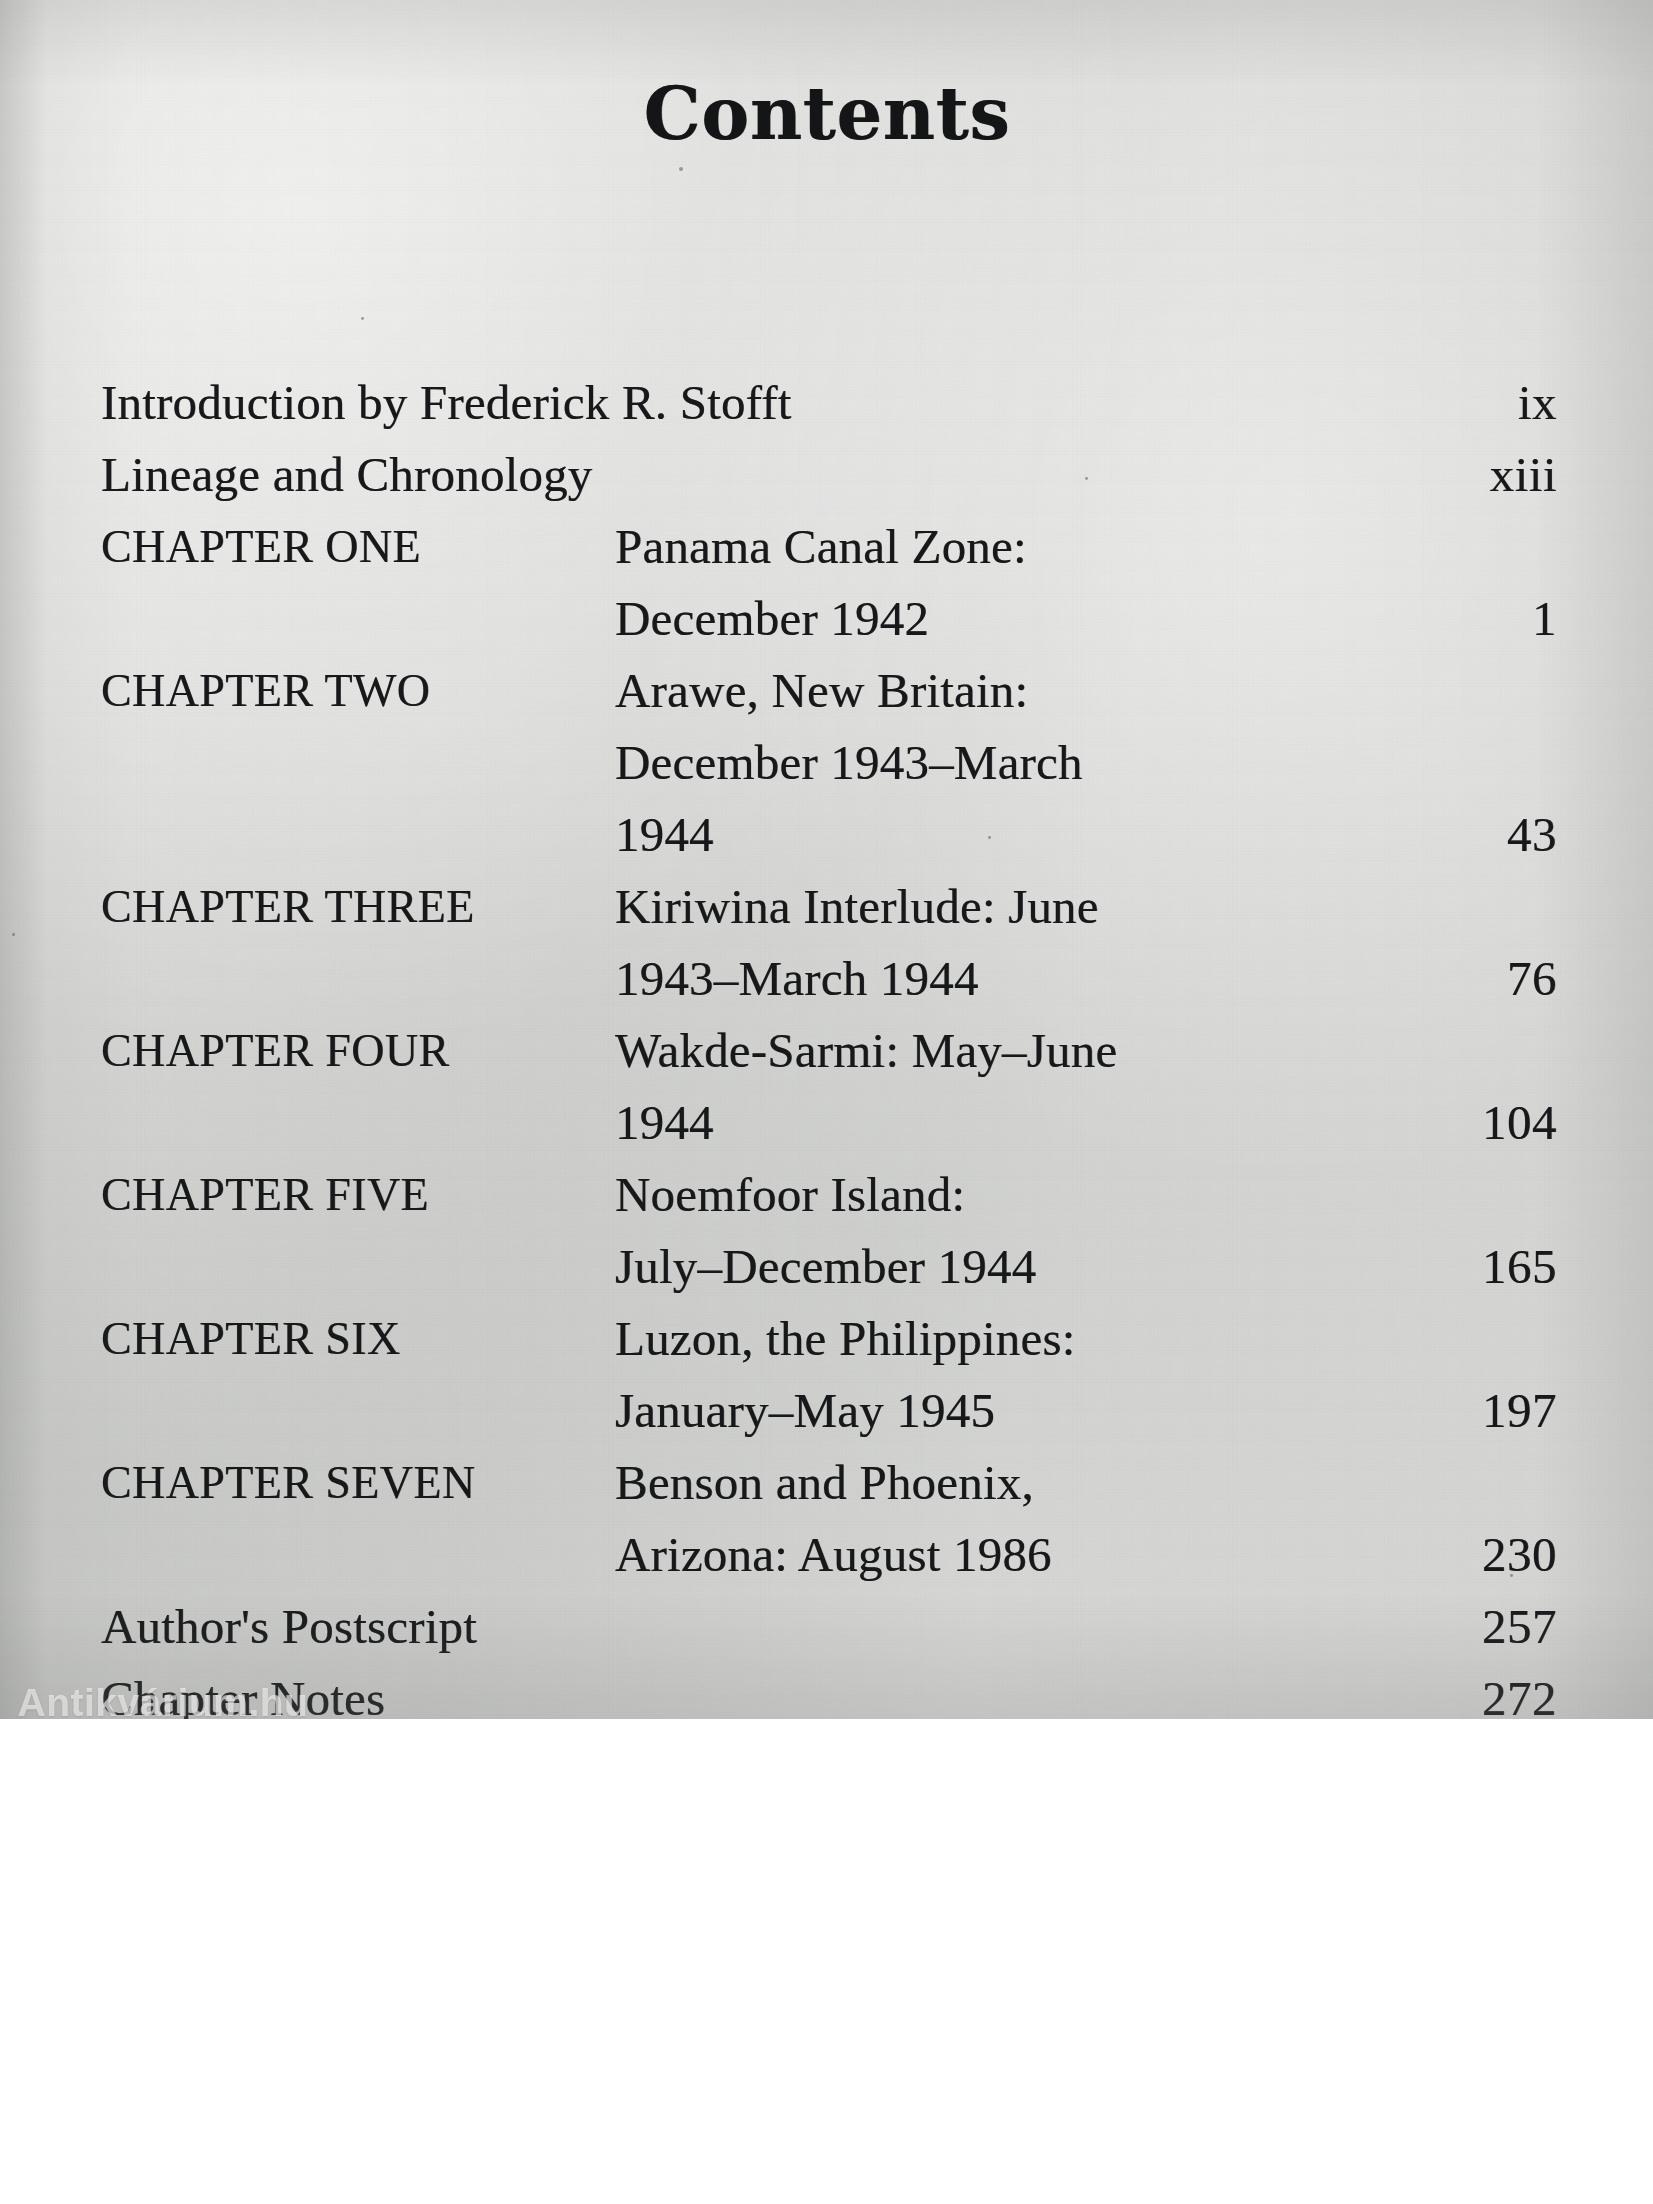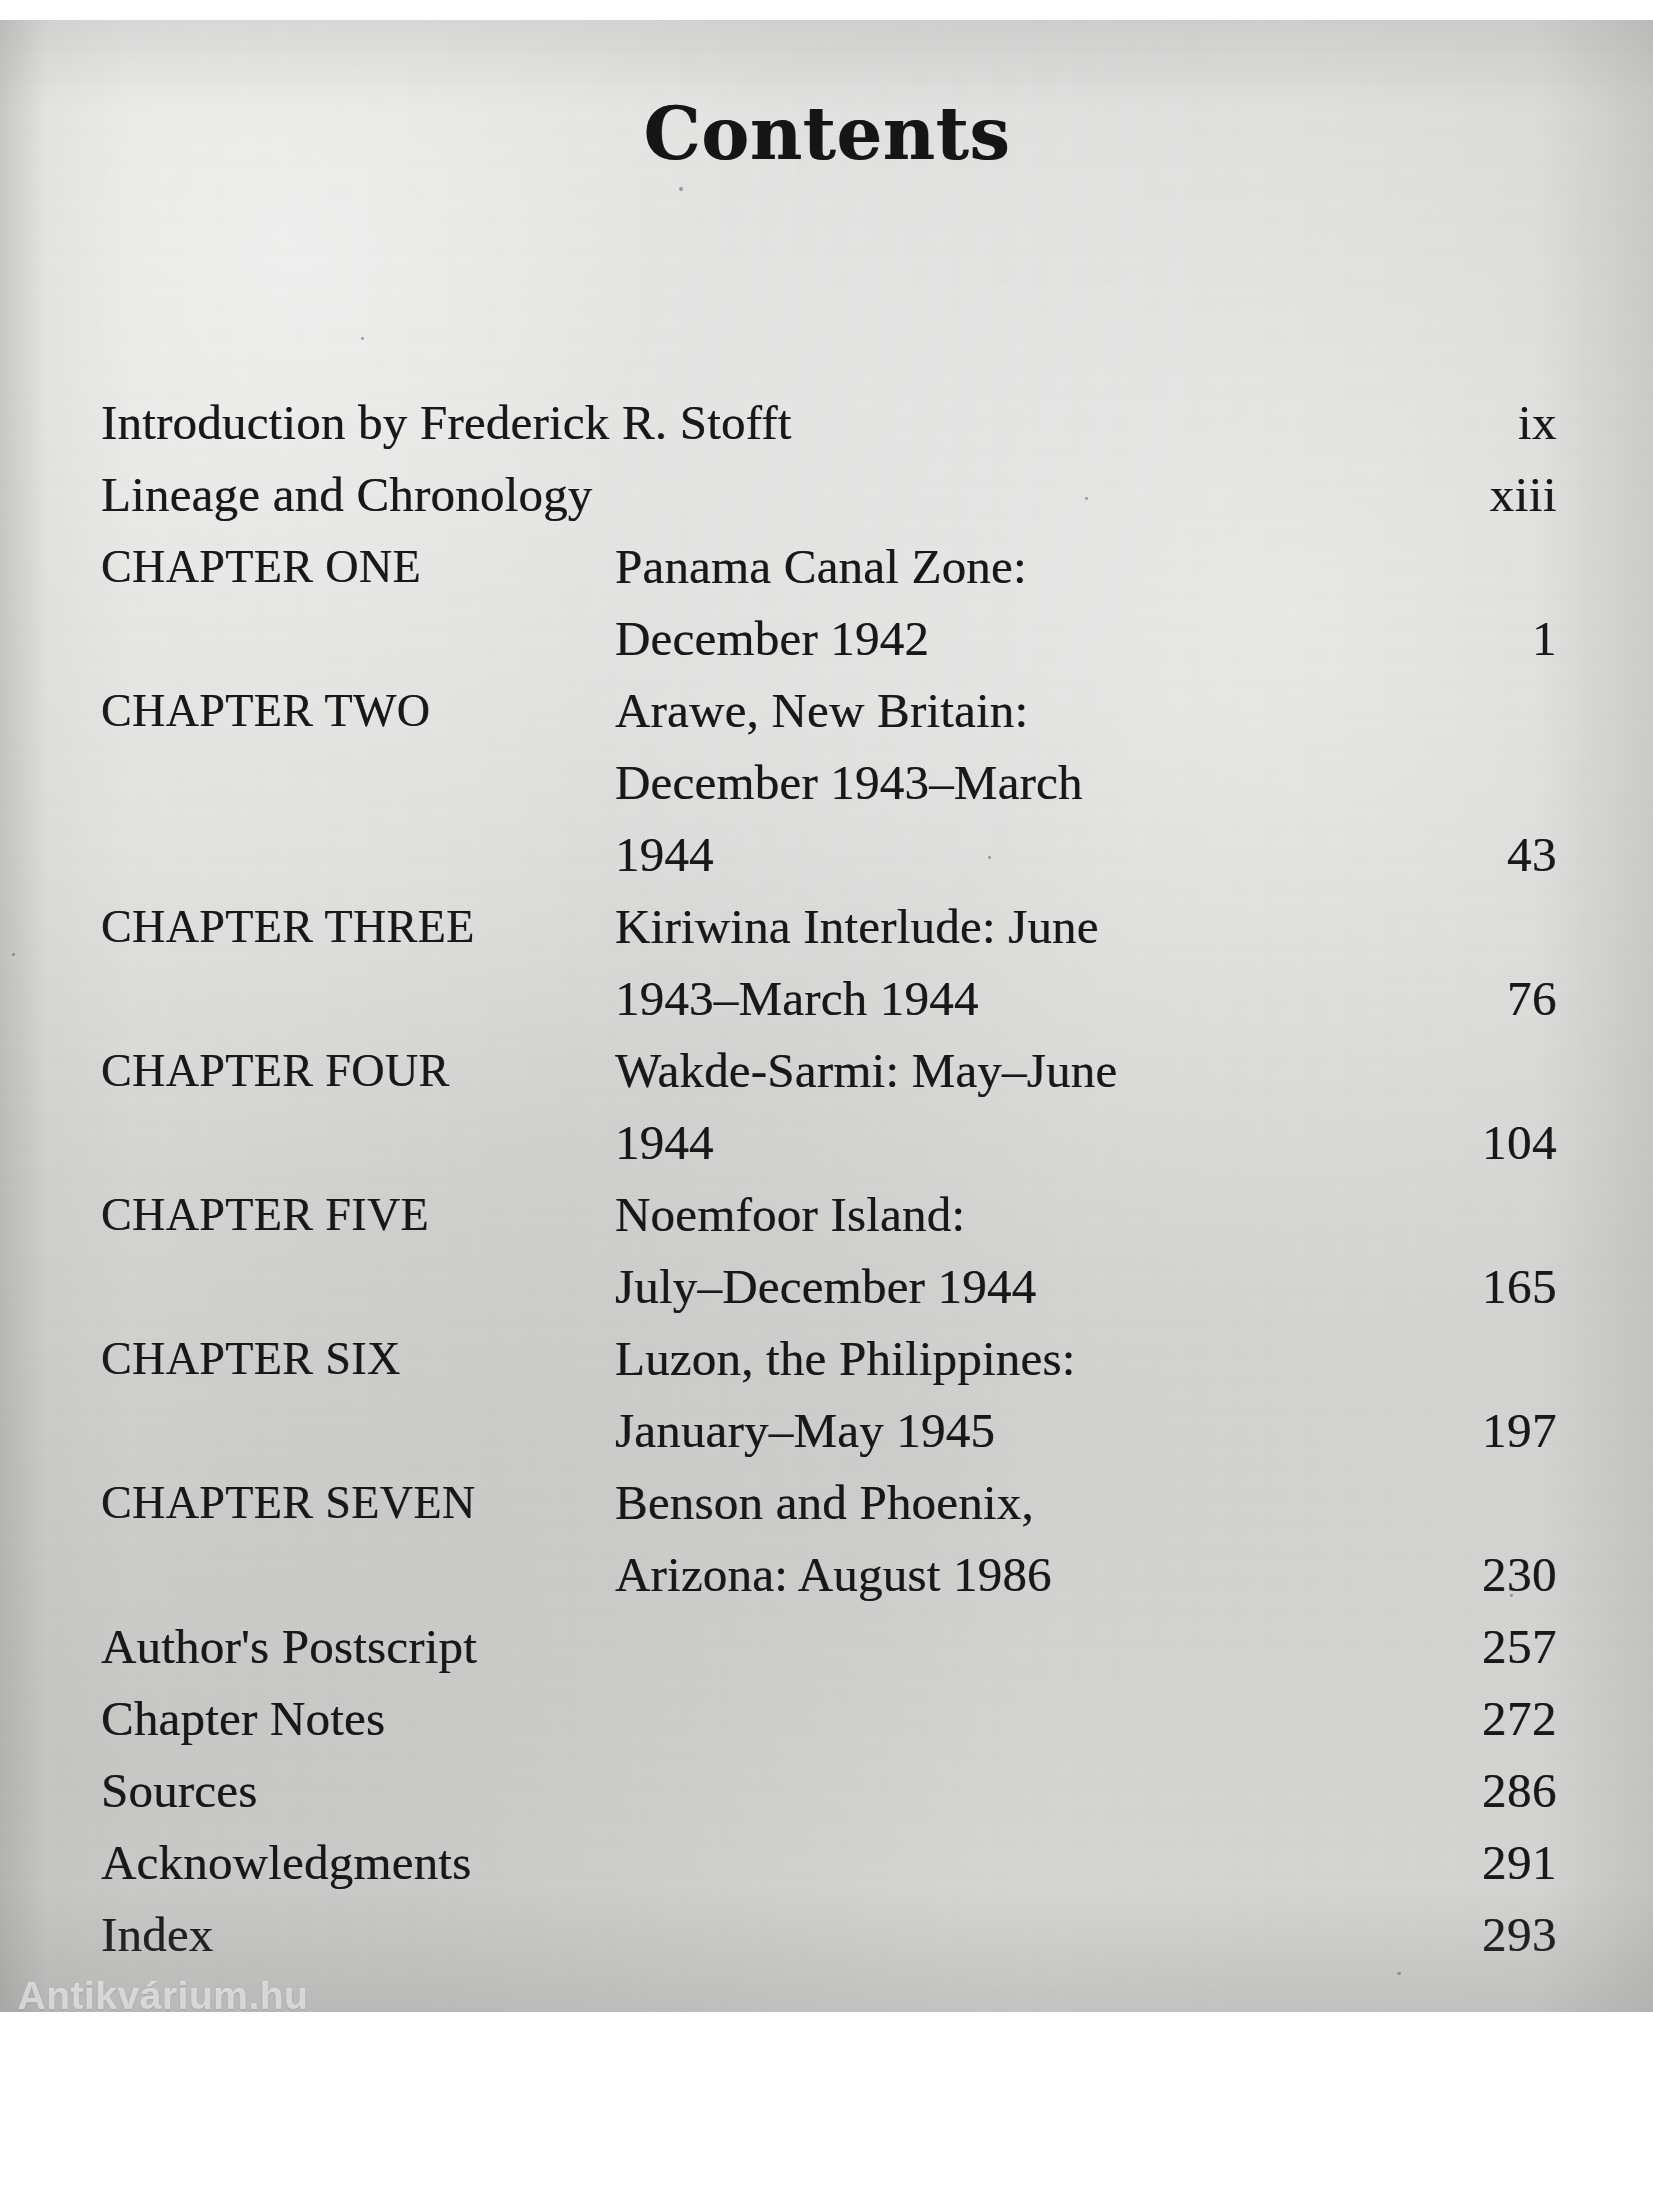--- a/index.html
+++ b/index.html
@@ -4,33 +4,32 @@
 <style>
   html, body {
     margin: 0;
     padding: 0;
     background: #ffffff;
   }
 
   .page {
     position: relative;
     width: 1654px;
-    height: 1992px;
+    height: 1719px;
     background: #d9dad7;
     overflow: hidden;
     font-family: "Liberation Serif", "DejaVu Serif", serif;
     color: #17181a;
     
     background-image:
       radial-gradient(circle at 18% 12%, rgba(255,255,255,0.55) 0%, rgba(255,255,255,0) 42%),
       radial-gradient(circle at 78% 30%, rgba(255,255,255,0.38) 0%, rgba(255,255,255,0) 38%),
       radial-gradient(circle at 55% 72%, rgba(184,186,183,0.38) 0%, rgba(184,186,183,0) 46%),
       radial-gradient(circle at 8% 88%, rgba(170,172,169,0.40) 0%, rgba(170,172,169,0) 40%),
       linear-gradient(100deg, #dedfdc 0%, #d7d8d5 38%, #dcddda 64%, #d2d3d0 100%);
-    margin-top: 20px;
   }
 
   
   .grain {
     position: absolute;
     inset: 0;
     pointer-events: none;
     opacity: 0.22;
     background-image:
       repeating-linear-gradient(0deg, rgba(0,0,0,0.05) 0px, rgba(0,0,0,0) 1px, rgba(0,0,0,0) 2.9px),

